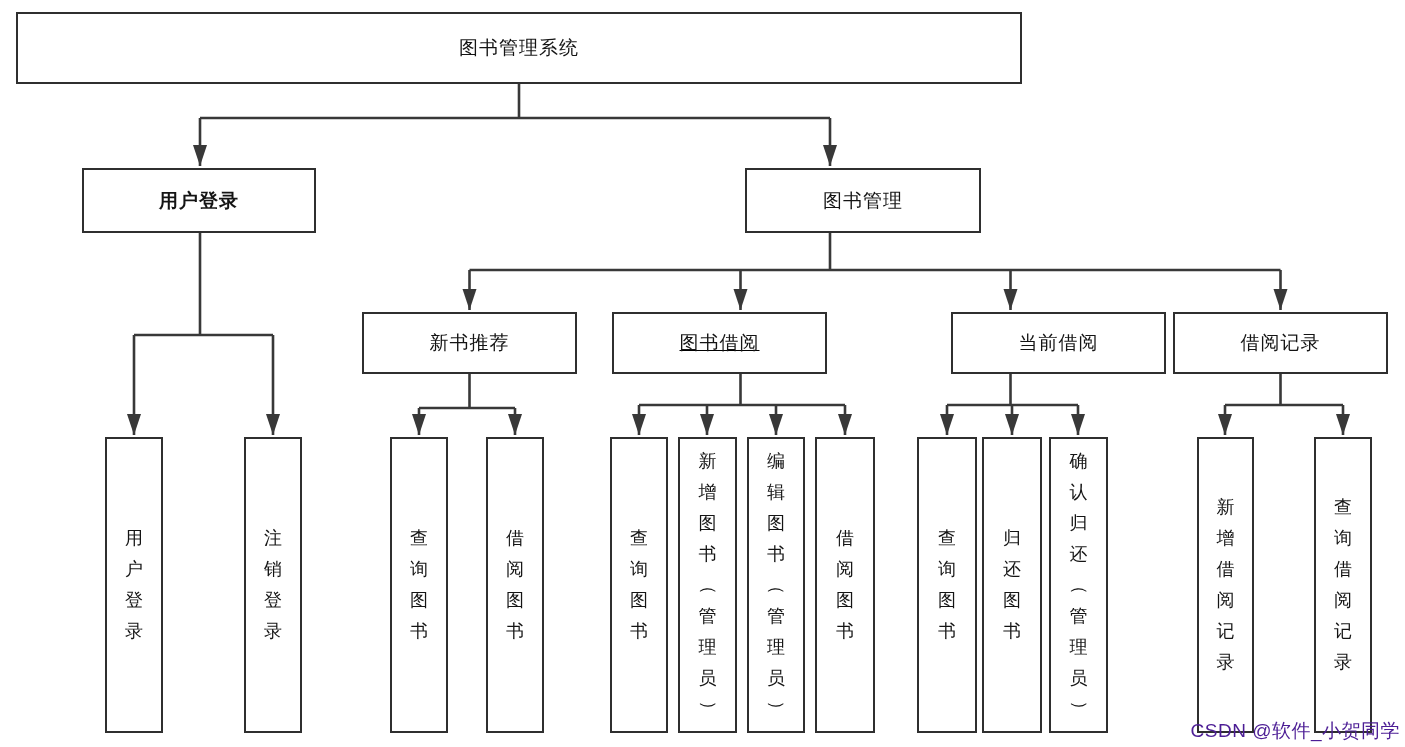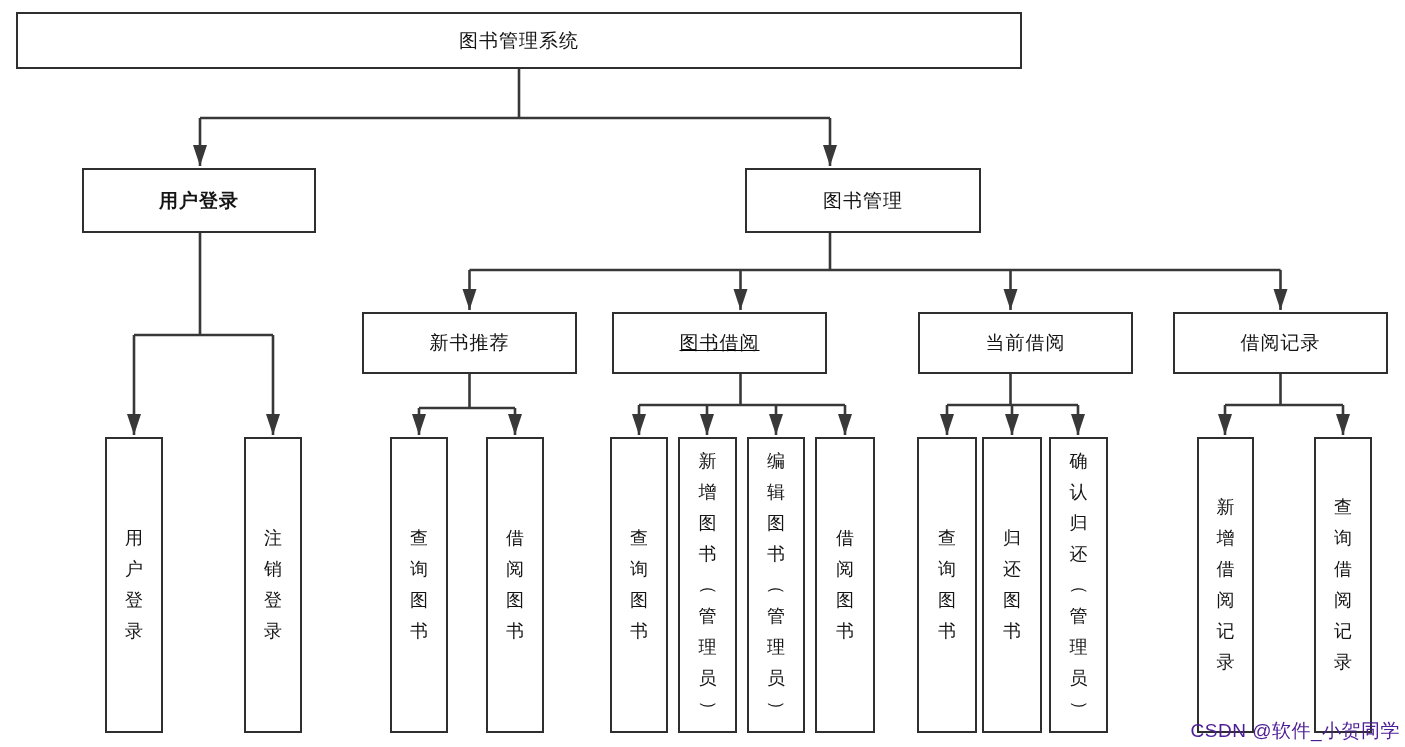--- a/index.html
+++ b/index.html
@@ -14,27 +14,27 @@
   .node{
     position:absolute;
     box-sizing:border-box;
     background:#ffffff;
     border:2.5px solid #2f2f2f;
     display:flex;align-items:center;justify-content:center;
   }
   .hlabel{
     font-size:19px;color:#141414;letter-spacing:1px;white-space:nowrap;
   }
-  .box-root{left:16px;top:12px;width:1006px;height:57px;}
+  .box-root{left:16px;top:12px;width:1006px;height:72px;}
   .box-login{left:82px;top:168px;width:234px;height:65px;font-weight:bold;}
   .box-mgmt{left:712px;top:168px;width:236px;height:65px;margin-left:33px;}
   .cat{top:312px;width:215px;height:62px;}
   .cat-recommend{left:362px;}
   .cat-borrow{left:612px;text-decoration:underline;}
-  .cat-current{left:918px;}
+  .cat-current{left:951px;}
   .cat-record{left:1173px;}
   .leaf{top:437px;width:58px;height:296px;flex-direction:column;}
   .vlabel{
     display:flex;flex-direction:column;align-items:center;justify-content:center;
     height:100%;width:100%;
   }
   .vchar{
     display:block;height:31px;line-height:31px;
     font-size:18px;color:#141414;text-align:center;
   }

